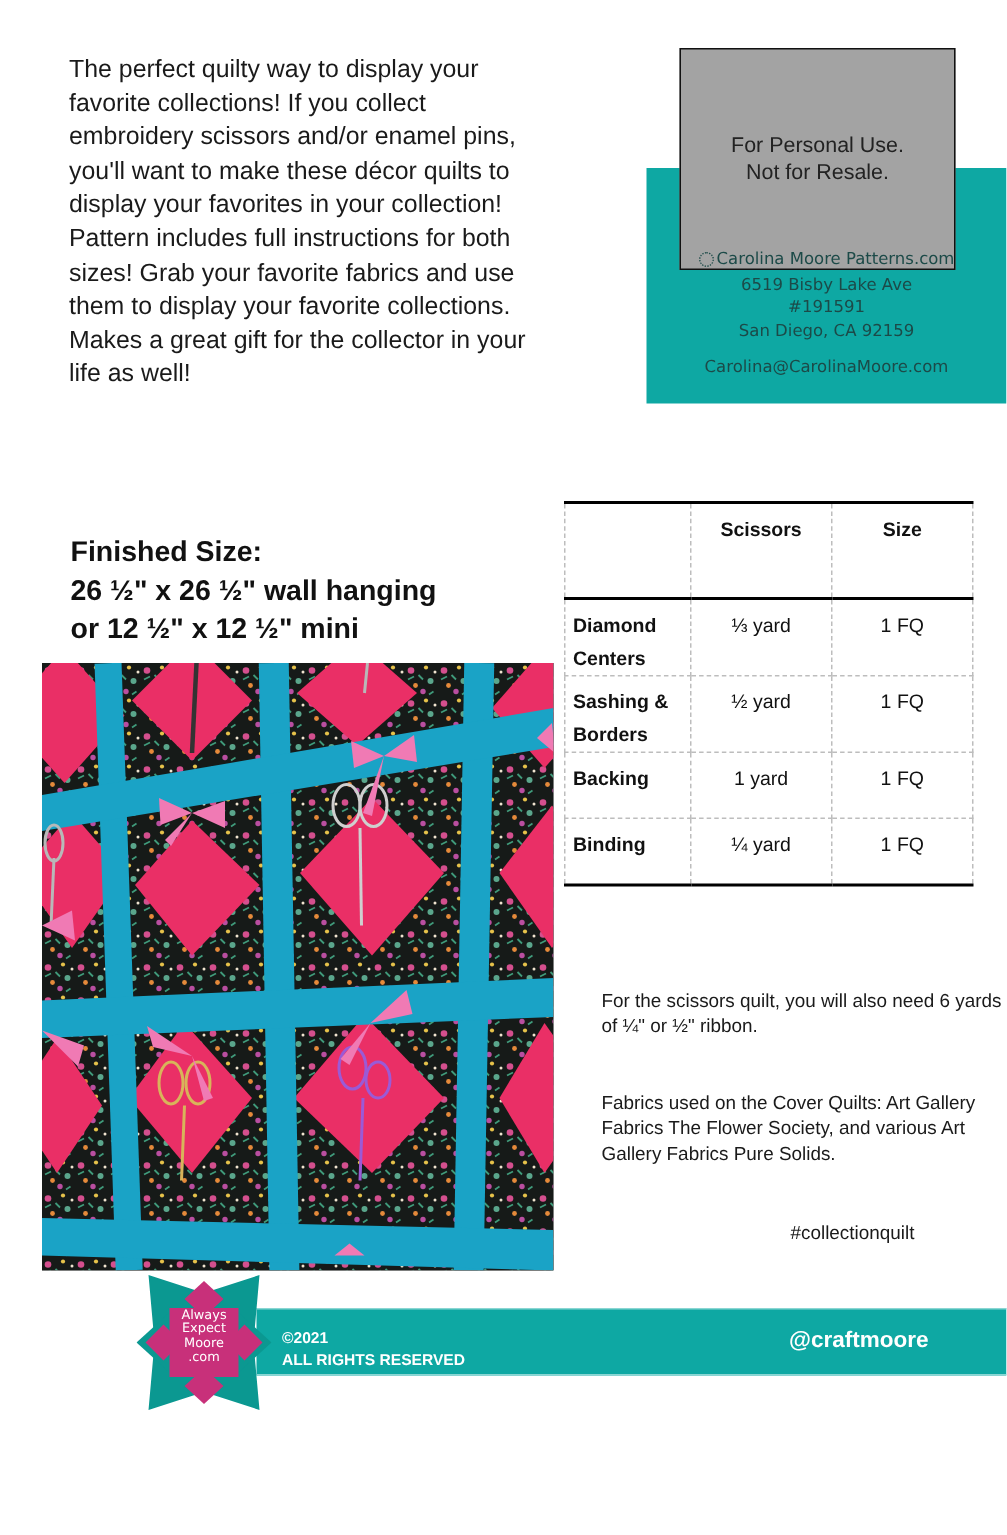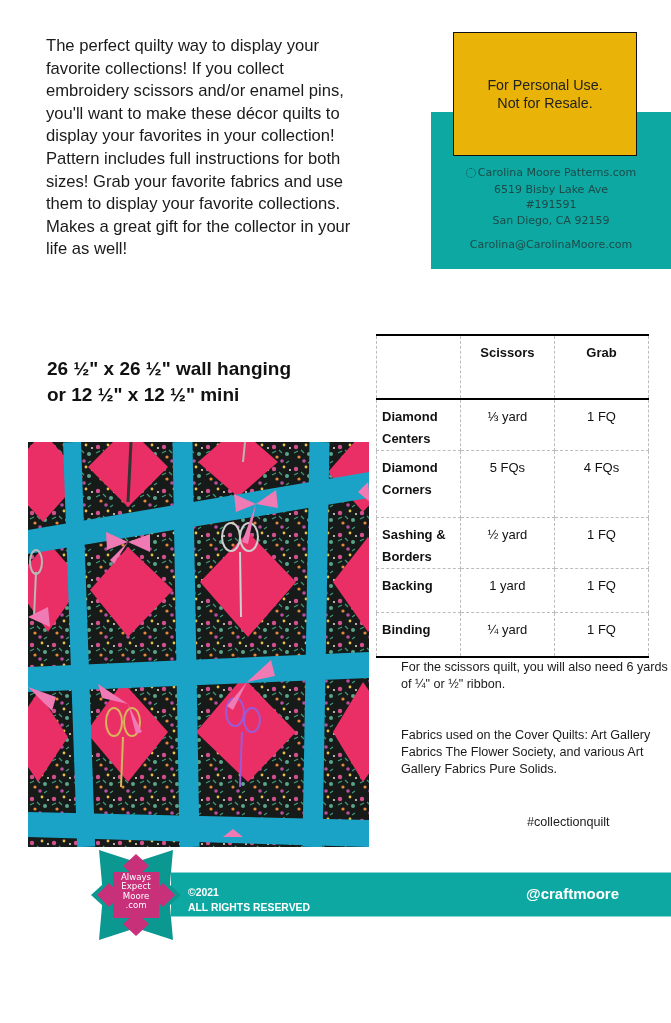--- a/index.html
+++ b/index.html
@@ -10,22 +10,22 @@
       position: absolute; left: 46px; top: 35px; width: 320px;
       font-size: 16.6px; line-height: 22.6px; color: #1a1a1a;
       font-family: "Liberation Sans", "DejaVu Sans", sans-serif;
     }
 
     .teal-panel {
       position: absolute; left: 431px; top: 112px; width: 240px; height: 157px;
       background: #0ea8a3;
     }
     .notice-box {
-      position: absolute; left: 453px; top: 32px; width: 184px; height: 124px;
-      background: #eab308; border: 1.5px solid #111;
+      position: absolute; left: 453px; top: 32px; width: 184px; height: 148px;
+      background: #a3a3a3; border: 1.5px solid #111;
       display: flex; flex-direction: column; align-items: center; justify-content: center;
       font-family: "Liberation Sans", sans-serif; font-size: 14.3px; color: #222;
     }
     .notice-box span { display: block; line-height: 18px; }
     .notice-box span + span { }
 
     .contact {
       position: absolute; left: 431px; top: 165px; width: 240px;
       text-align: center; font-family: "DejaVu Sans", sans-serif;
       font-size: 11px; color: #1c4a48; line-height: 15.3px;
@@ -122,20 +122,21 @@
     <span class="dotted-circle"></span>
     <span>Carolina Moore Patterns.com</span>
   </div>
   <div>6519 Bisby Lake Ave</div>
   <div>#191591</div>
   <div>San Diego, CA 92159</div>
   <div class="email">Carolina@CarolinaMoore.com</div>
 </div>
 
 <div class="finished">
+  <div>Finished Size:</div>
   <div>26 ½" x 26 ½" wall hanging</div>
   <div>or 12 ½" x 12 ½" mini</div>
 </div>
 
 <div class="quilt">
   <svg width="341" height="405" viewBox="0 0 341 405" xmlns="http://www.w3.org/2000/svg">
     <defs>
       <pattern id="floral" width="22" height="22" patternUnits="userSpaceOnUse">
         <rect width="22" height="22" fill="#161a18"></rect>
         <circle cx="4" cy="5" r="2.2" fill="#d44f8e"></circle>
@@ -212,33 +213,28 @@
       <path d="M195 395 l10 -8 l10 8 z"></path>
     </g>
   </svg>
 </div>
 
 <table class="fabric-table">
   <thead>
     <tr>
       <th></th>
       <th>Scissors</th>
-      <th>Grab</th>
+      <th>Size</th>
     </tr>
   </thead>
   <tbody>
     <tr class="r0">
       <td class="label">Diamond Centers</td>
       <td class="val">⅓ yard</td>
       <td class="val">1 FQ</td>
-    </tr>
-    <tr class="r1">
-      <td class="label">Diamond Corners</td>
-      <td class="val">5 FQs</td>
-      <td class="val">4 FQs</td>
     </tr>
     <tr class="r2">
       <td class="label">Sashing &amp; Borders</td>
       <td class="val">½ yard</td>
       <td class="val">1 FQ</td>
     </tr>
     <tr class="r3">
       <td class="label">Backing</td>
       <td class="val">1 yard</td>
       <td class="val">1 FQ</td>

